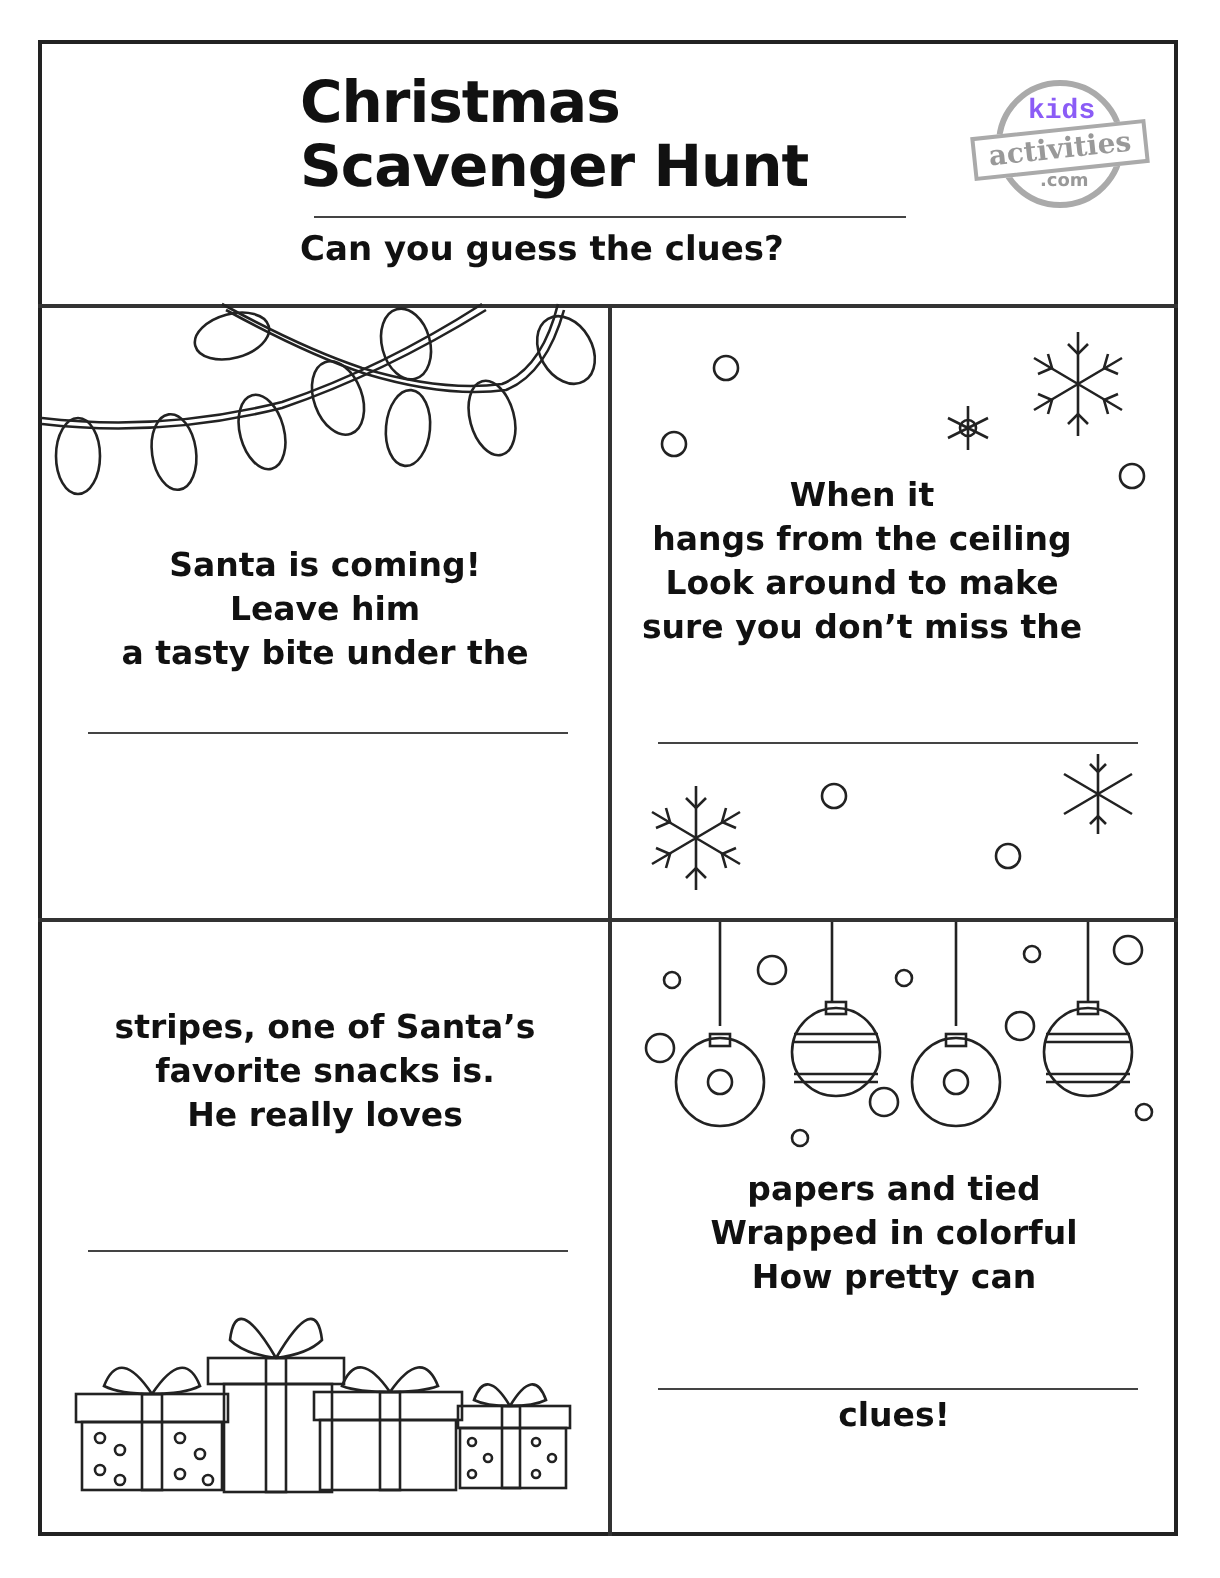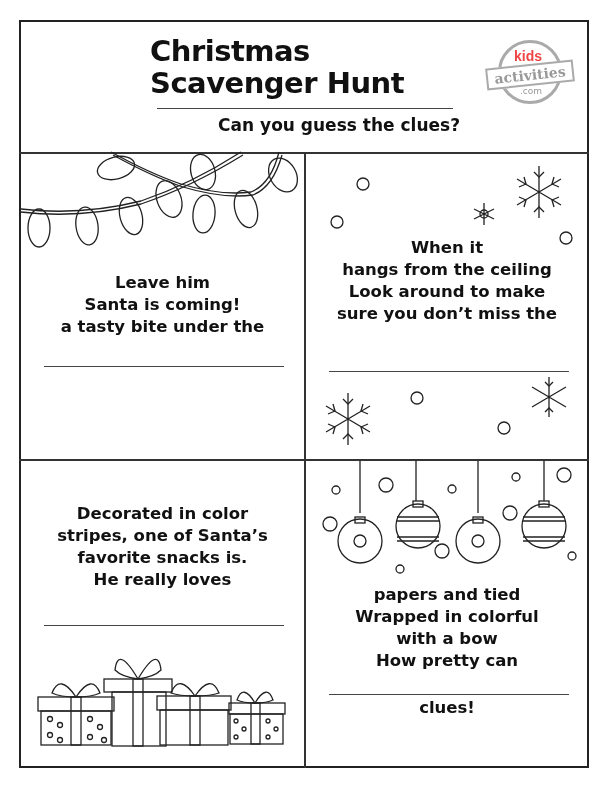--- a/index.html
+++ b/index.html
@@ -4,35 +4,35 @@
 <style>
   html, body { margin:0; padding:0; background:#ffffff; }
   body { width:610px; height:789px; position:relative; overflow:hidden;
          font-family:"DejaVu Sans", "Liberation Sans", sans-serif; color:#111; }
   .sheet { position:absolute; left:19px; top:20px; width:570px; height:748px;
            border:2px solid #222; box-sizing:border-box; }
   .hline { position:absolute; height:2px; background:#333; }
   .vline { position:absolute; width:2px; background:#333; }
   .title { position:absolute; left:150px; width:310px; text-align:left;
            font-weight:bold; font-size:29px; line-height:31px; letter-spacing:-0.5px; }
-  .subtitle { position:absolute; left:150px; width:310px; text-align:right;
+  .subtitle { position:absolute; left:150px; width:310px; text-align:left;
               font-weight:bold; font-size:17px; }
   .rule { position:absolute; height:1px; background:#444; }
   .clue { position:absolute; text-align:center; font-weight:bold;
           font-size:16.5px; line-height:22px; }
   .logo { position:absolute; left:486px; top:38px; width:88px; height:74px; }
   .logo .ring { position:absolute; left:12px; top:2px; width:64px; height:64px;
                 border:3px solid #aaa; border-radius:50%; box-sizing:border-box; }
-  .logo .kids { position:absolute; left:28px; top:10px; font-weight:bold; color:#ef4444;
-                font-size:14px; font-family:Liberation Sans, sans-serif; }
+  .logo .kids { position:absolute; left:28px; top:10px; font-weight:bold; color:#8b5cf6;
+                font-size:14px; font-family:Liberation Mono, monospace; }
   .logo .act { position:absolute; left:0; top:26px; width:88px; text-align:center;
                background:#fff; border:2px solid #aaa; box-sizing:border-box;
                font-weight:bold; color:#999; font-size:14px;
                font-family:"DejaVu Serif", serif; transform:rotate(-6deg); line-height:18px; }
-  .logo .com { position:absolute; left:34px; top:48px; color:#999; font-size:9px; }
+  .logo .com { position:absolute; left:34px; top:48px; color:#999; font-size:9px;font-weight:bold; }
   svg { position:absolute; overflow:visible; }
   svg * { fill:none; stroke:#222; stroke-width:1.3; }
 </style>
 </head>
 <body>
 
 <div class="sheet"></div>
 
 <div class="hline" style="left:19px;top:152px;width:570px;"></div>
 <div class="hline" style="left:19px;top:459px;width:570px;"></div>
@@ -62,22 +62,22 @@
     <ellipse cx="148" cy="45" rx="12" ry="19" transform="rotate(-20 148 45)"></ellipse>
     <ellipse cx="183" cy="60" rx="11" ry="19" transform="rotate(5 183 60)"></ellipse>
     <ellipse cx="225" cy="55" rx="11" ry="19" transform="rotate(-15 225 55)"></ellipse>
     <ellipse cx="95" cy="14" rx="19" ry="11" transform="rotate(-15 95 14)"></ellipse>
     <ellipse cx="182" cy="18" rx="12" ry="18" transform="rotate(-15 182 18)"></ellipse>
     <ellipse cx="262" cy="21" rx="13" ry="18" transform="rotate(-30 262 21)"></ellipse>
   </g>
 </svg>
 
 <div class="clue" style="left:21px;top:272px;width:283px;">
+  <div>Santa is coming!</div>
   <div>Leave him</div>
-  <div>Santa is coming!</div>
   <div>a tasty bite under the</div>
 </div>
 <div class="rule" style="left:44px;top:366px;width:240px;"></div>
 
 <svg style="left:306px;top:154px;" width="282" height="304">
   <circle cx="57" cy="30" r="6"></circle>
   <circle cx="31" cy="68" r="6"></circle>
   <circle cx="260" cy="84" r="6"></circle>
   <circle cx="111" cy="244" r="6"></circle>
   <circle cx="198" cy="274" r="6"></circle>
@@ -92,30 +92,29 @@
   <g transform="translate(42,265)">
     <path d="M0,-26 V26 M-22,-13 L22,13 M-22,13 L22,-13"></path>
     <path d="M-5,-20 L0,-15 L5,-20 M-5,20 L0,15 L5,20 M-20,-5 L-13,-8 L-15,-15 M20,5 L13,8 L15,15 M-20,5 L-13,8 L-15,15 M20,-5 L13,-8 L15,-15"></path>
   </g>
   <g transform="translate(243,243)">
     <path d="M0,-20 V20 M-17,-10 L17,10 M-17,10 L17,-10"></path>
     <path d="M-4,-15 L0,-11 L4,-15 M-4,15 L0,11 L4,15"></path>
   </g>
 </svg>
 
-<div class="clue" style="left:306px;top:237px;width:282px;">
+<div class="clue" style="left:290px;top:237px;width:282px;">
   <div>When it</div>
   <div>hangs from the ceiling</div>
   <div>Look around to make</div>
   <div>sure you don’t miss the</div>
 </div>
 <div class="rule" style="left:329px;top:371px;width:240px;"></div>
 
 <div class="clue" style="left:21px;top:503px;width:283px;">
-  <div>Decorated in color</div>
   <div>stripes, one of Santa’s</div>
   <div>favorite snacks is.</div>
   <div>He really loves</div>
 </div>
 <div class="rule" style="left:44px;top:625px;width:240px;"></div>
 
 <svg style="left:30px;top:645px;" width="260" height="110">
 
   <rect x="8" y="52" width="76" height="14"></rect>
   <rect x="11" y="66" width="70" height="34"></rect>
@@ -180,17 +179,16 @@
     <circle cx="94" cy="108" r="4"></circle>
   <circle cx="210" cy="16" r="4"></circle>
     <circle cx="258" cy="14" r="7"></circle>
     <circle cx="204" cy="52" r="7"></circle>
     <circle cx="266" cy="95" r="4"></circle>
 </svg>
 
 <div class="clue" style="left:306px;top:584px;width:282px;">
   <div>papers and tied</div>
   <div>Wrapped in colorful</div>
-  <div>with a bow</div>
   <div>How pretty can</div>
 </div>
 <div class="rule" style="left:329px;top:694px;width:240px;"></div>
 <div class="clue" style="left:306px;top:697px;width:282px;">clues!</div>
 
 </body></html>

